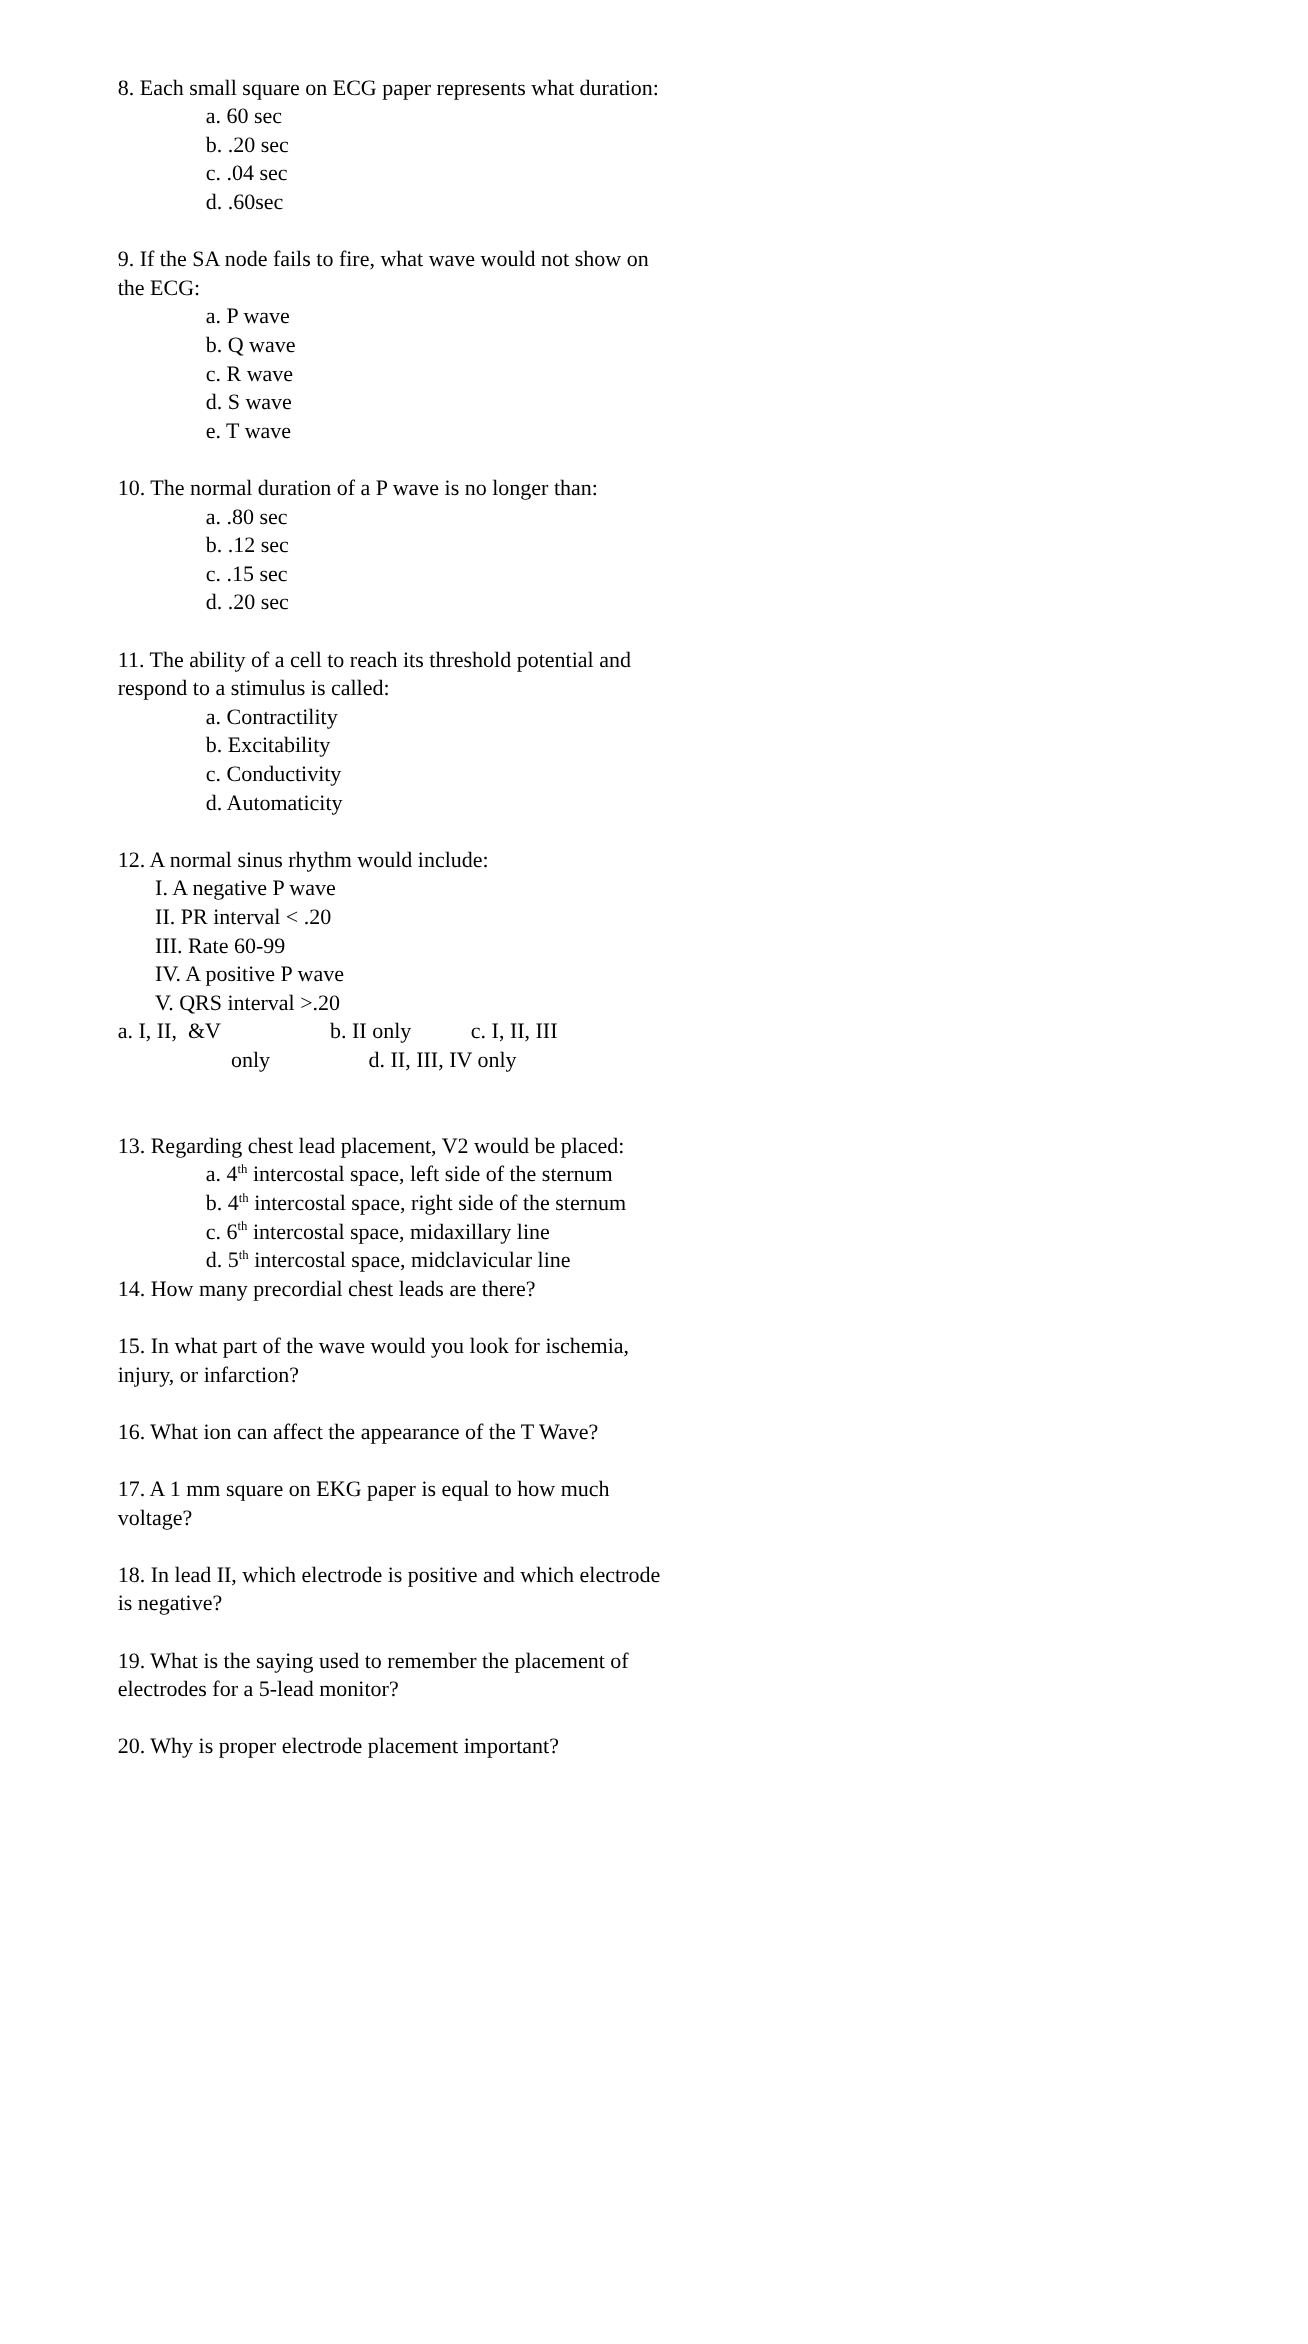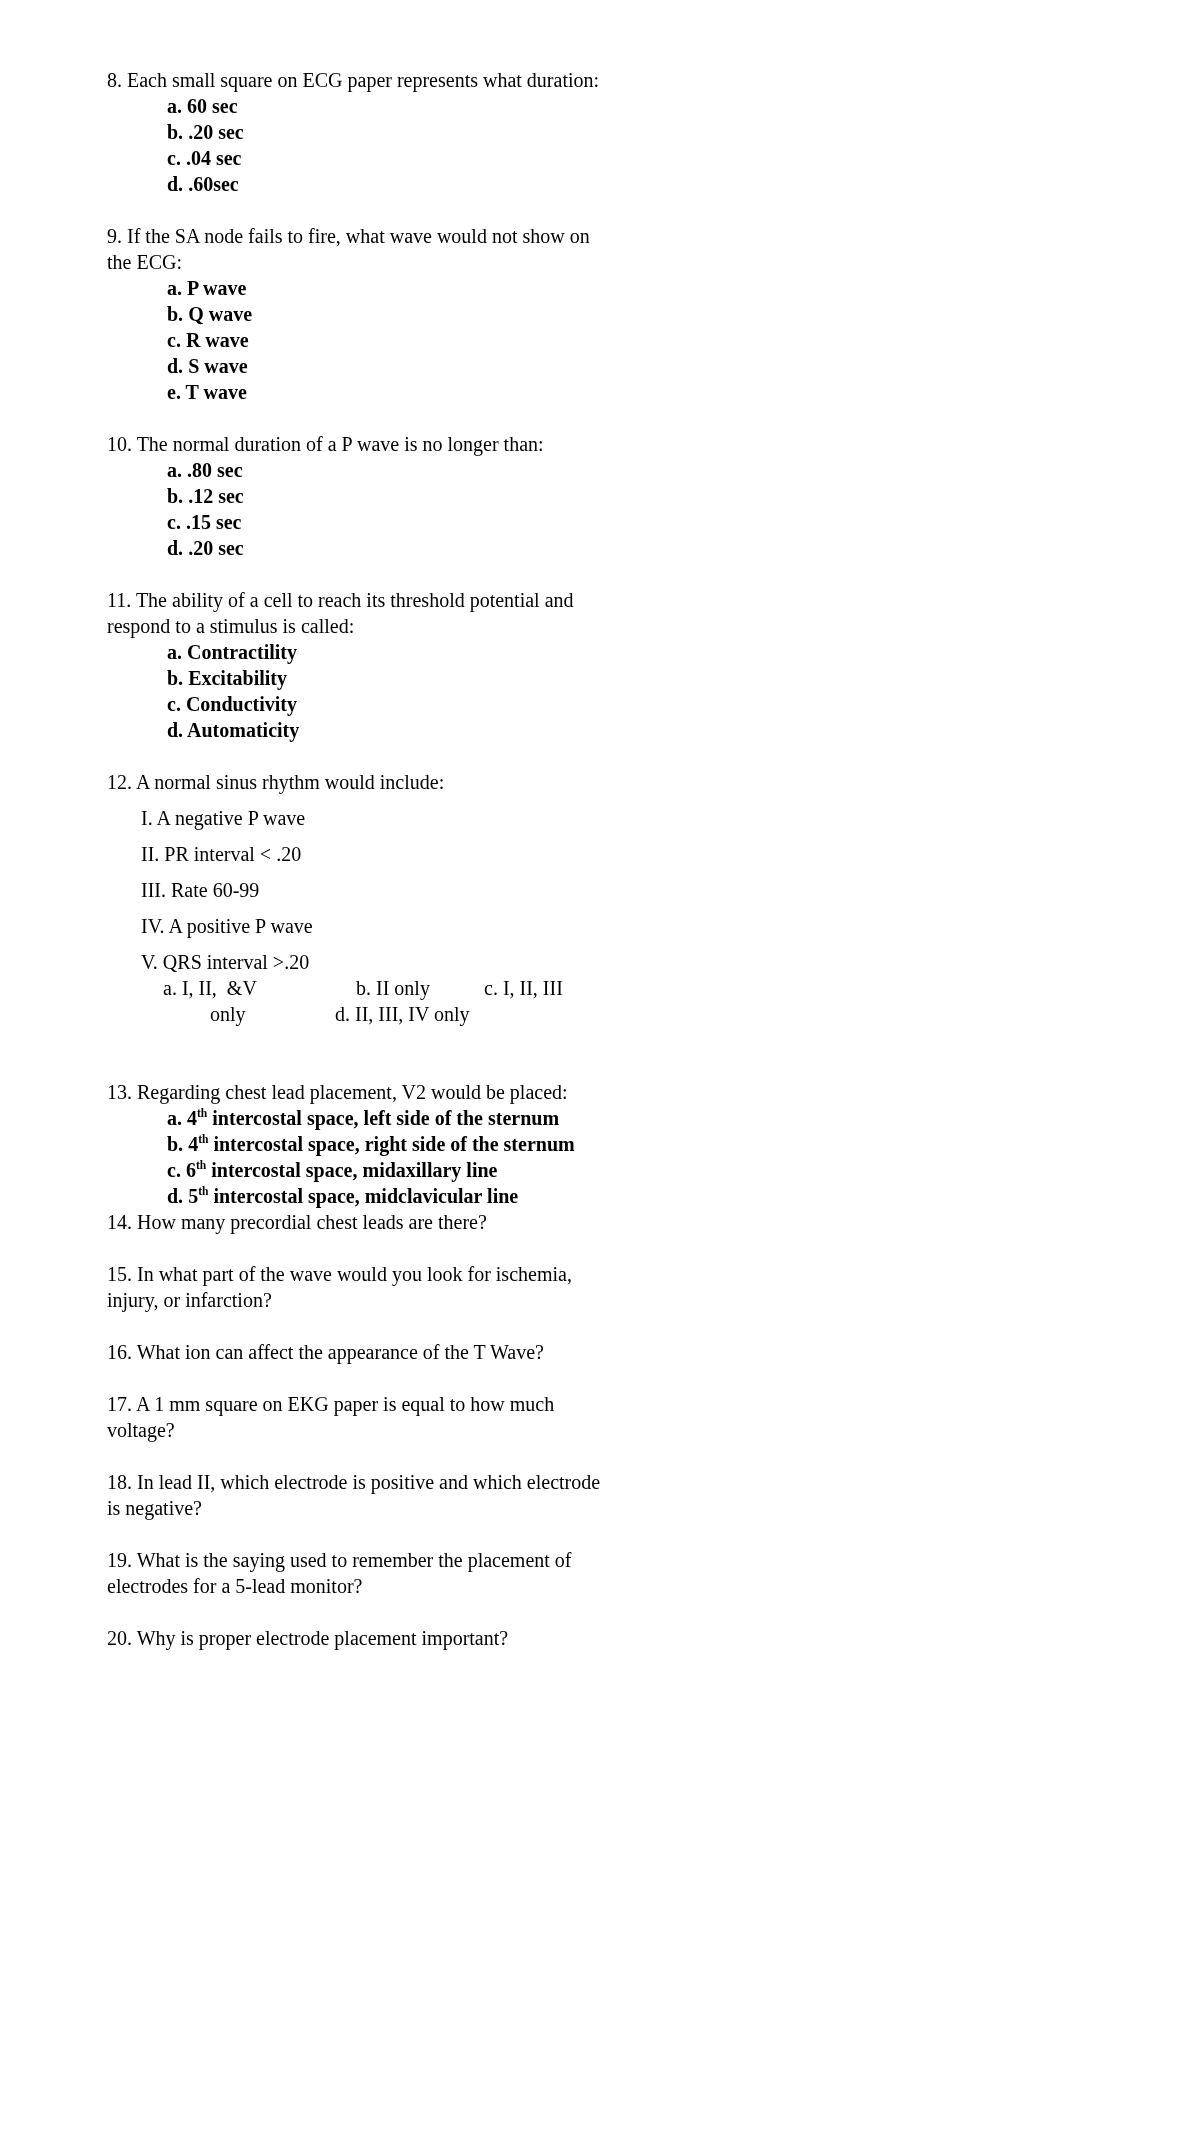--- a/index.html
+++ b/index.html
@@ -18,23 +18,23 @@
   }
   .doc {
     padding: 15px 52px 0 107px;
     white-space: pre-wrap;
   }
   .question { margin: 0 0 26px 0; }
   .question.no-gap { margin-bottom: 0; }
   .question.extra-gap { margin-bottom: 52px; }
   .q-line { min-height: 26px; }
   .q-cont { }
-  .q-item { margin-left: 34px; margin-top: 10px; }
-  .q-opt { margin-left: 60px; font-weight: bold; }
-  .ans-row1 { margin-left: 56px; }
+  .q-item { margin-left: 34px; }
+  .q-opt { margin-left: 80px; }
+  .ans-row1 { }
   .ans-row2 { margin-left: 83px; }
   .ans-row .col { display: inline-block; vertical-align: top; }
   .ans-row1 .col:nth-child(1) { width: 193px; }
   .ans-row1 .col:nth-child(2) { width: 128px; }
   .ans-row2 .col:nth-child(1) { width: 125px; margin-left: 20px; }
   sup {
     font-size: 0.58em;
     line-height: 0;
     vertical-align: super;
   }

